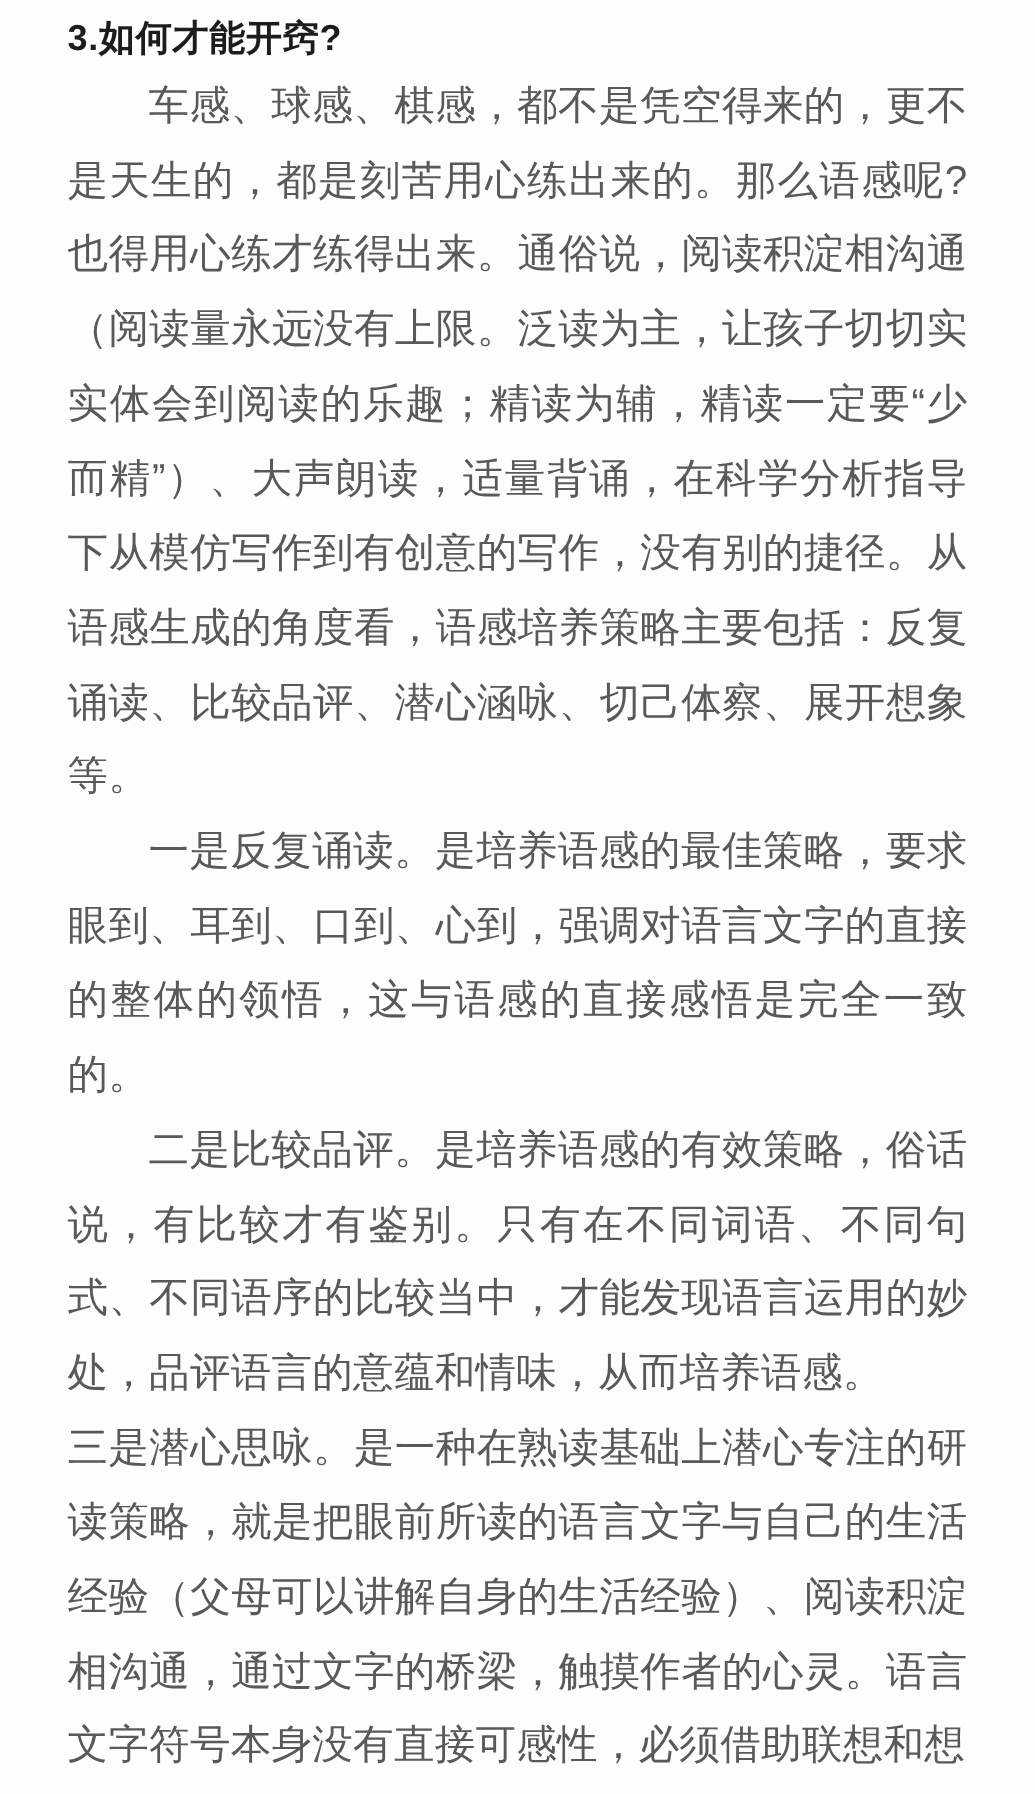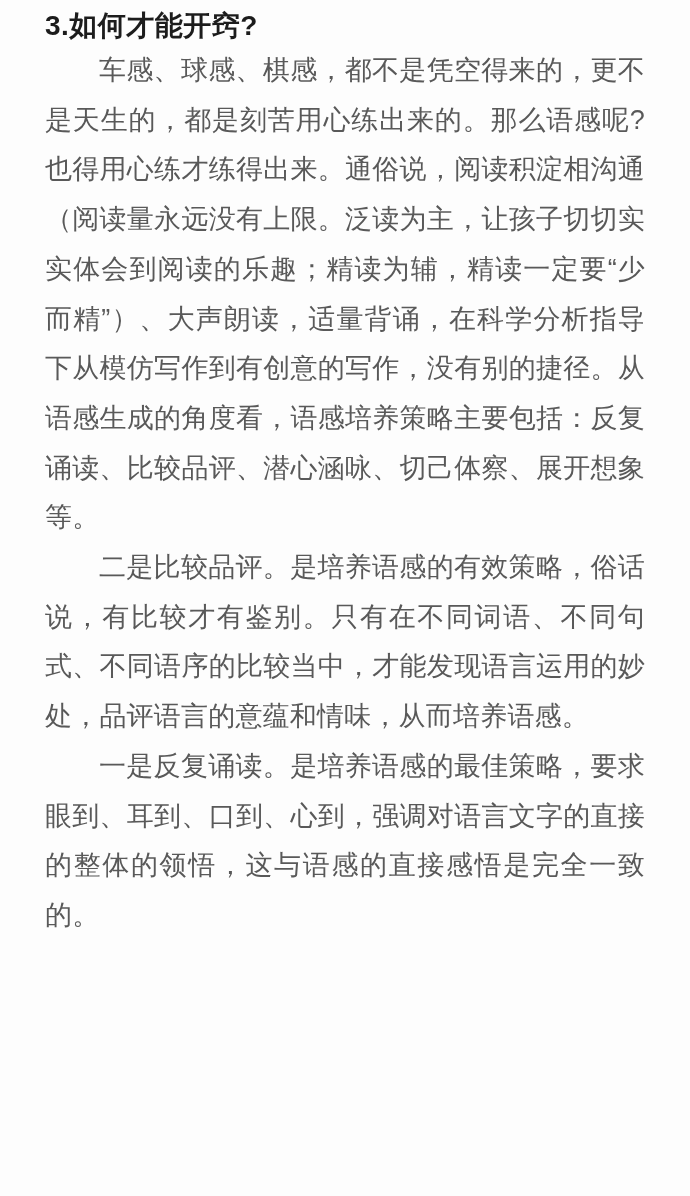--- a/index.html
+++ b/index.html
@@ -13,21 +13,21 @@
     overflow: hidden;
     font-family: "Liberation Sans", "DejaVu Sans", sans-serif;
   }
   .article {
     box-sizing: border-box;
     width: 690px;
     padding: 8px 45px 0 45px;
   }
   .heading {
     margin: 0;
-    font-size: 28px;
+    font-size: 24px;
     font-weight: 700;
     line-height: 36px;
     color: #1c1c1c;
     letter-spacing: 0.5px;
   }
   .article-body {
     margin-top: 2px;
   }
   .article-body p {
     margin: 0;
@@ -43,16 +43,17 @@
     text-indent: 2em;
   }
 </style>
 </head>
 <body>
 
 <div class="article">
   <h1 class="heading">3.如何才能开窍?</h1>
   <div class="article-body">
       <p class="indent">车感、球感、棋感，都不是凭空得来的，更不是天生的，都是刻苦用心练出来的。那么语感呢?也得用心练才练得出来。通俗说，阅读积淀相沟通（阅读量永远没有上限。泛读为主，让孩子切切实实体会到阅读的乐趣；精读为辅，精读一定要“少而精”）、大声朗读，适量背诵，在科学分析指导下从模仿写作到有创意的写作，没有别的捷径。从语感生成的角度看，语感培养策略主要包括：反复诵读、比较品评、潜心涵咏、切己体察、展开想象等。</p>
+      <p class="indent">一是反复诵读。是培养语感的最佳策略，要求眼到、耳到、口到、心到，强调对语言文字的直接的整体的领悟，这与语感的直接感悟是完全一致的。</p>
       <p class="indent">二是比较品评。是培养语感的有效策略，俗话说，有比较才有鉴别。只有在不同词语、不同句式、不同语序的比较当中，才能发现语言运用的妙处，品评语言的意蕴和情味，从而培养语感。</p>
-      <p class="indent">一是反复诵读。是培养语感的最佳策略，要求眼到、耳到、口到、心到，强调对语言文字的直接的整体的领悟，这与语感的直接感悟是完全一致的。</p>
+      <p class="">三是潜心思咏。是一种在熟读基础上潜心专注的研读策略，就是把眼前所读的语言文字与自己的生活经验（父母可以讲解自身的生活经验）、阅读积淀相沟通，通过文字的桥梁，触摸作者的心灵。语言文字符号本身没有直接可感性，必须借助联想和想</p>
     </div>
 </div>
 
 </body></html>

